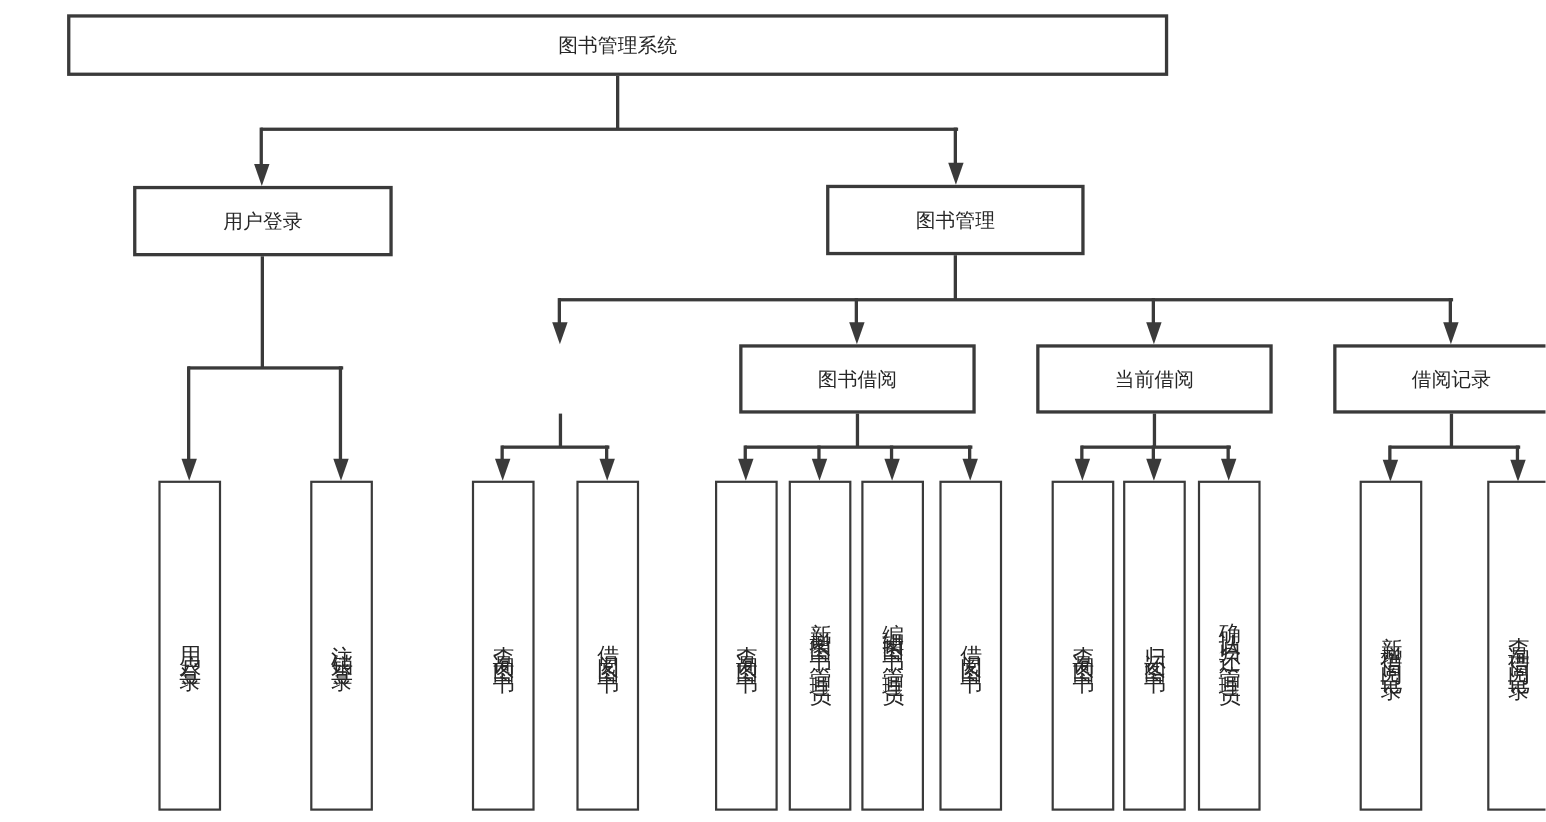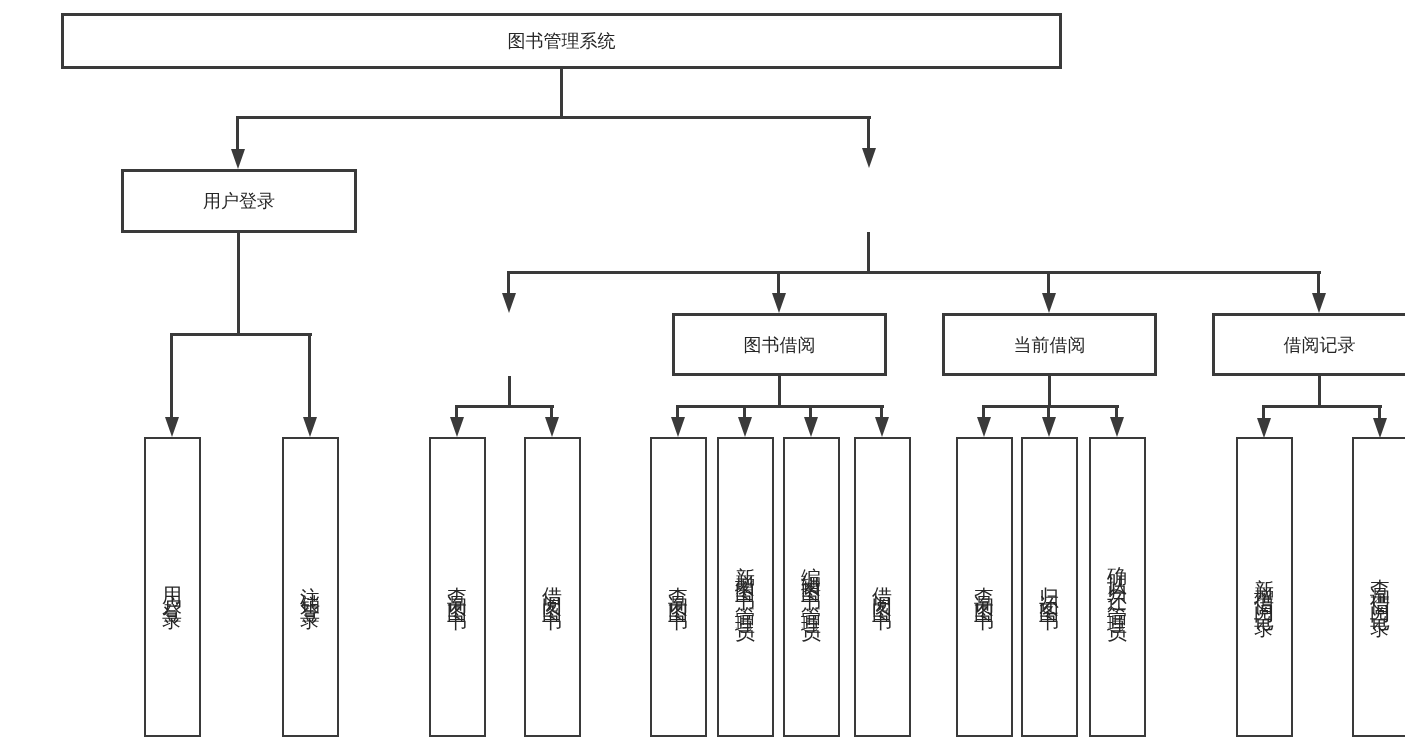--- a/index.html
+++ b/index.html
@@ -43,20 +43,21 @@
 <div class="stage">
 
   <div class="bx" style="left:22px;top:13px;width:1001px;height:56px">图书管理系统</div>
 
   <div class="vl" style="left:521px;top:69px;height:49px"></div>
   <div class="hl" style="left:198px;top:116px;width:634px"></div>
   <div class="drop" style="left:192px;top:116px;height:53px"></div>
   <div class="drop" style="left:823px;top:116px;height:52px"></div>
 
   <div class="bx" style="left:82px;top:169px;width:236px;height:64px">用户登录</div>
+  <div class="bx" style="left:712px;top:168px;width:235px;height:64px">图书管理</div>
 
   <div class="vl" style="left:198px;top:233px;height:102px"></div>
   <div class="hl" style="left:132px;top:333px;width:141px"></div>
   <div class="drop" style="left:126px;top:333px;height:104px"></div>
   <div class="drop" style="left:264px;top:333px;height:104px"></div>
 
   <div class="vl" style="left:828px;top:232px;height:41px"></div>
   <div class="hl" style="left:469px;top:271px;width:813px"></div>
   <div class="drop" style="left:463px;top:271px;height:42px"></div>
   <div class="drop" style="left:733px;top:271px;height:42px"></div>

